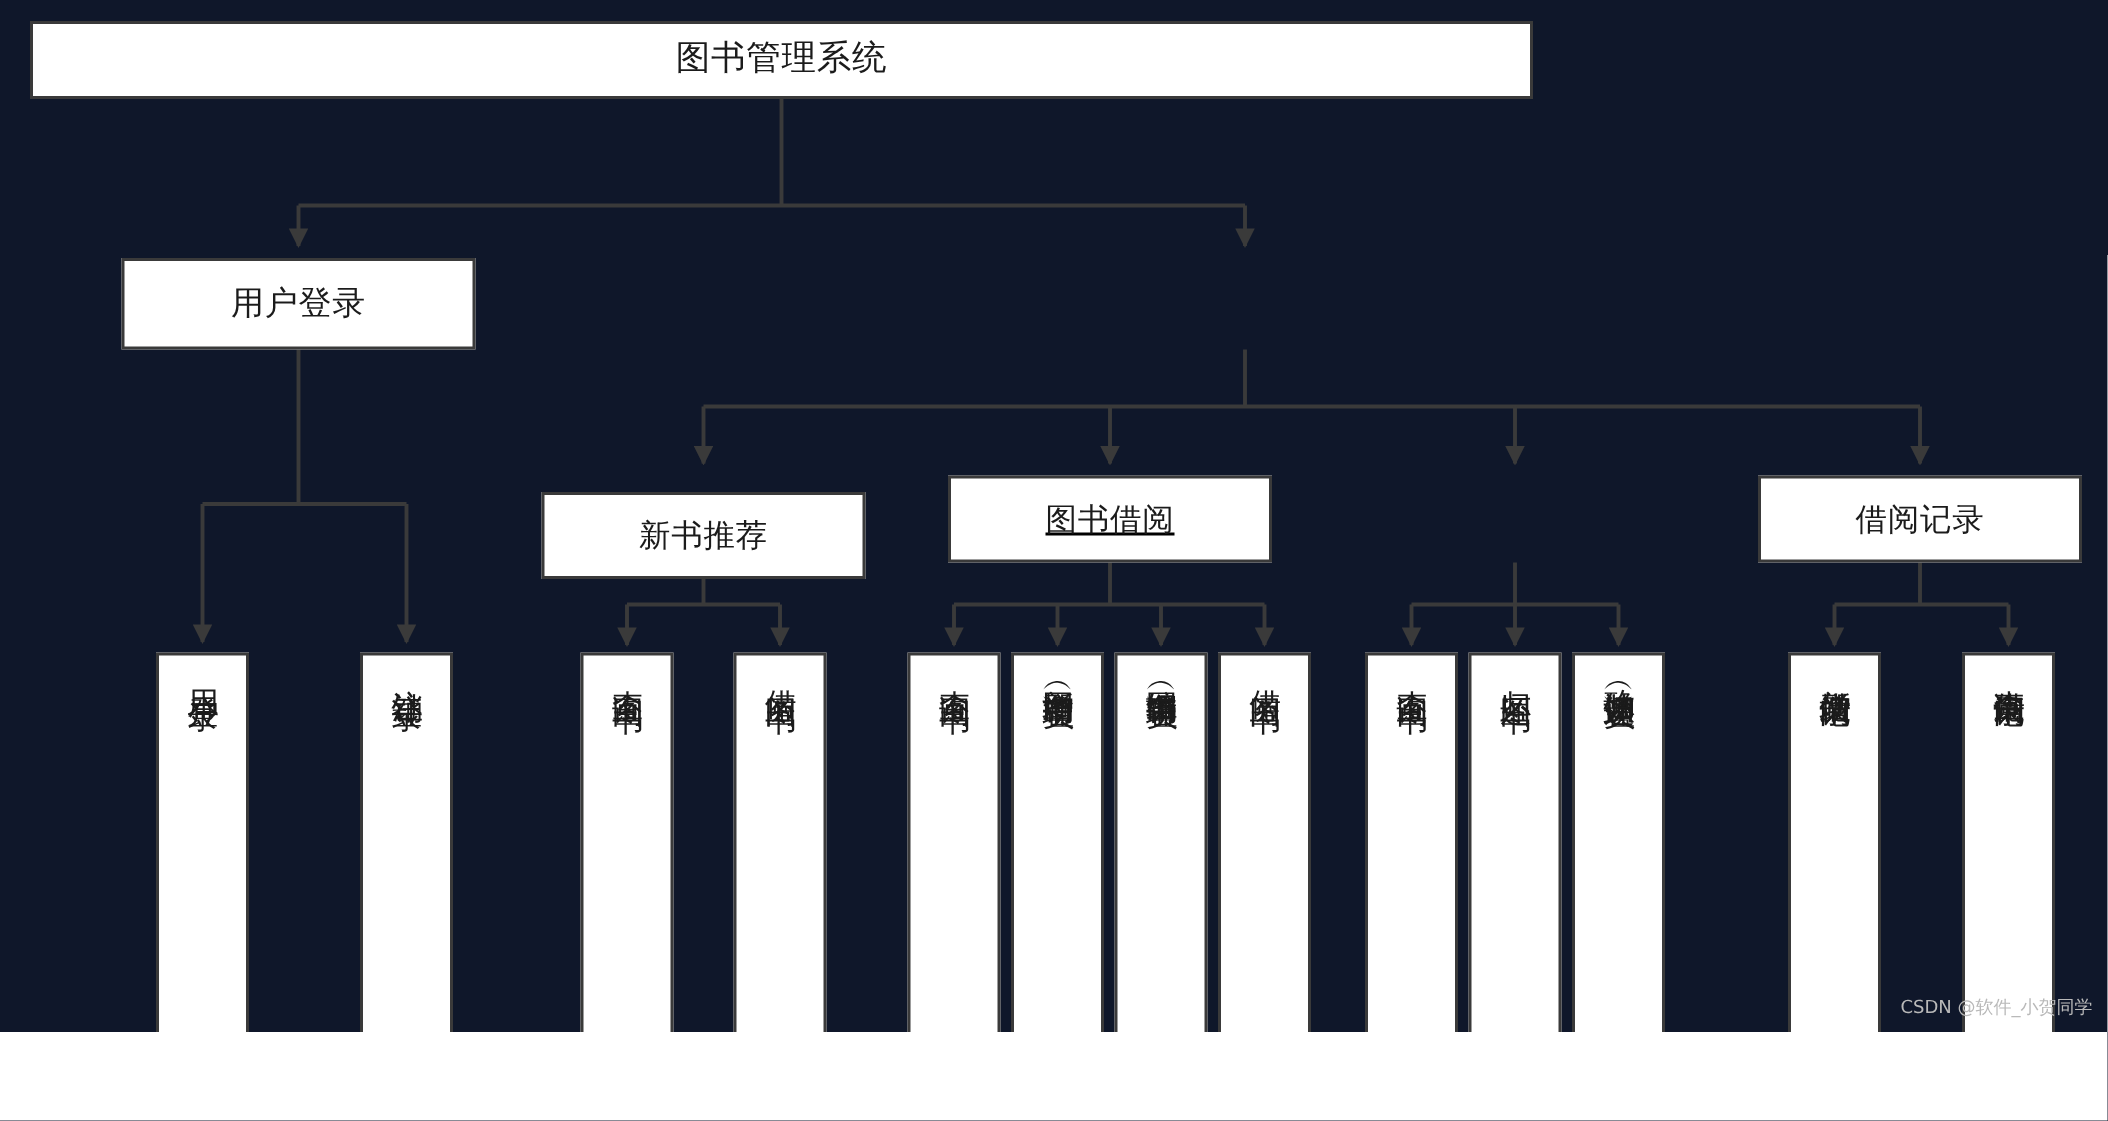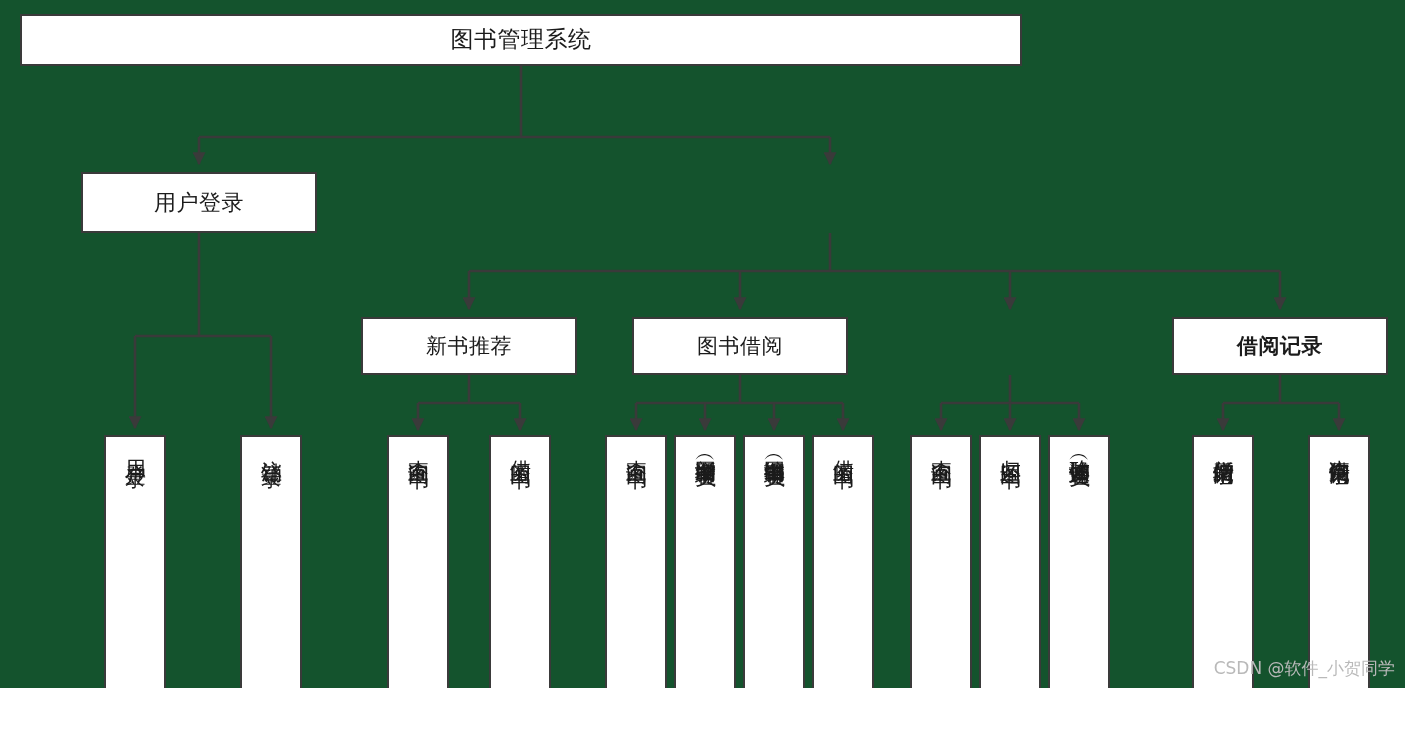--- a/index.html
+++ b/index.html
@@ -8,21 +8,21 @@
     padding: 0;
     background: #ffffff;
   }
   body {
     font-family: "DejaVu Sans", "Liberation Sans", sans-serif;
   }
   #diagram-root {
     position: relative;
     width: 1405px;
     height: 688px;
-    background: #14532d;
+    background: #0f172a;
     overflow: hidden;
   }
   #edge-layer {
     position: absolute;
     left: 0;
     top: 0;
     width: 1405px;
     height: 747px;
   }
   .node {
@@ -57,21 +57,21 @@
     line-height: 1;
     white-space: nowrap;
   }
   .node.leaf.tall-text .node-label {
     letter-spacing: 1px;
   }
   #watermark {
     position: absolute;
     right: 10px;
     bottom: 8px;
-    font-size: 17px;
+    font-size: 12px;
     color: #b9b9b9;
     z-index: 20;
     white-space: nowrap;
     font-family: "DejaVu Sans", "Liberation Sans", sans-serif;
   }
 </style>
 </head>
 <body>
 
 <div id="diagram-root">
@@ -127,27 +127,27 @@
   </svg>
 
   <div class="node level-0" style="left:20px; top:14px; width:1002px; height:52px;">
     <span class="node-label">图书管理系统</span>
   </div>
 
   <div class="node level-1" style="left:81px; top:172px; width:236px; height:61px;">
     <span class="node-label">用户登录</span>
   </div>
 
-  <div class="node level-2" style="left:361px; top:317px; width:216px; height:58px;">
+  <div class="node level-2" style="left:361px; top:328px; width:216px; height:58px;">
     <span class="node-label">新书推荐</span>
   </div>
-  <div class="node level-2" style="left:632px; top:317px; width:216px; height:58px;">
+  <div class="node level-2" style="left:632px; top:317px; width:216px; height:58px;text-decoration:underline;">
     <span class="node-label">图书借阅</span>
   </div>
-  <div class="node level-2" style="left:1172px; top:317px; width:216px; height:58px;font-weight:bold;">
+  <div class="node level-2" style="left:1172px; top:317px; width:216px; height:58px;">
     <span class="node-label">借阅记录</span>
   </div>
 
   <div class="node leaf" style="left:104px; top:435px; width:62px; height:298px;">
     <span class="node-label">用户登录</span>
   </div>
   <div class="node leaf" style="left:240px; top:435px; width:62px; height:298px;">
     <span class="node-label">注销登录</span>
   </div>
 

